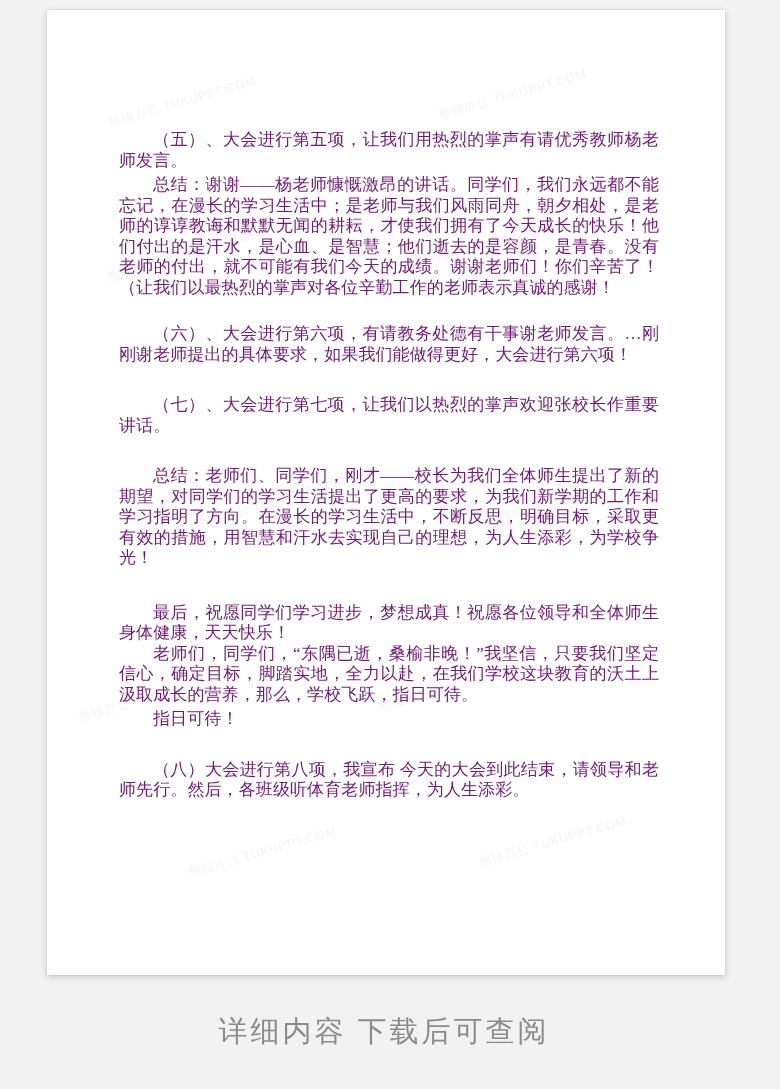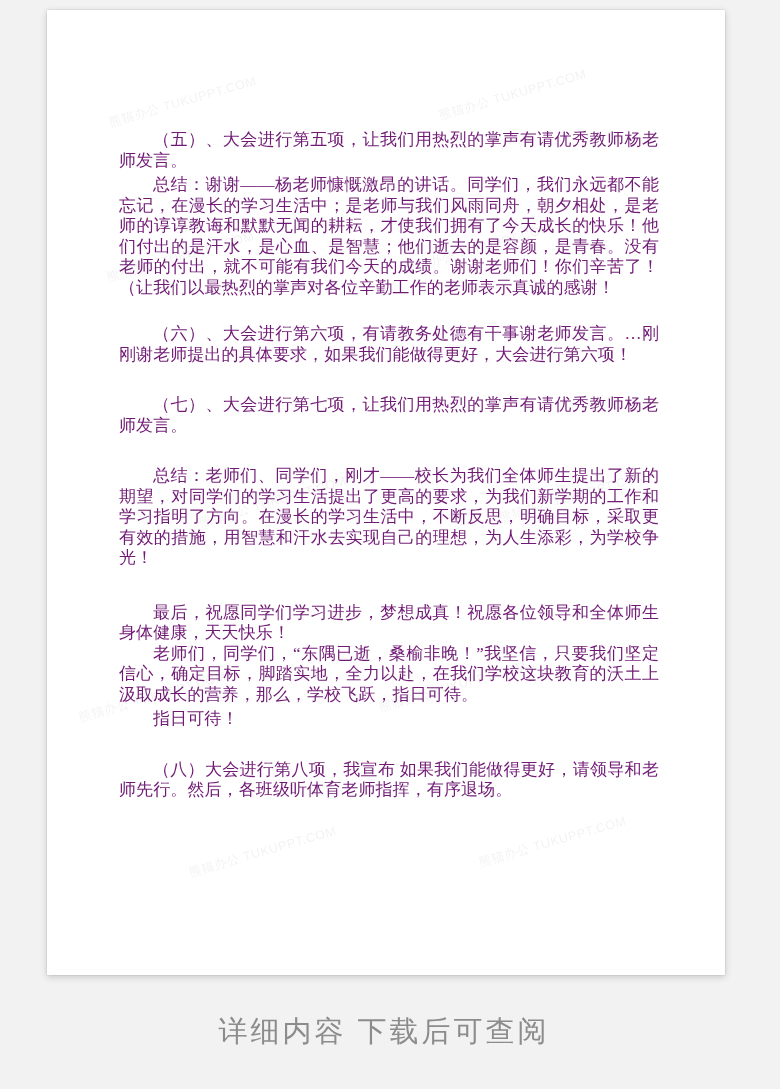--- a/index.html
+++ b/index.html
@@ -101,35 +101,35 @@
     <div class="doc-body">
       <p class="para">（五）、大会进行第五项，让我们用热烈的掌声有请优秀教师杨老师发言。</p>
       <p class="para tight">总结：谢谢——杨老师慷慨激昂的讲话。同学们，我们永远都不能忘记，在漫长的学习生活中；是老师与我们风雨同舟，朝夕相处，是老师的谆谆教诲和默默无闻的耕耘，才使我们拥有了今天成长的快乐！他们付出的是汗水，是心血、是智慧；他们逝去的是容颜，是青春。没有老师的付出，就不可能有我们今天的成绩。谢谢老师们！你们辛苦了！（让我们以最热烈的掌声对各位辛勤工作的老师表示真诚的感谢！</p>
 
       <div class="gap-md"></div>
 
       <p class="para">（六）、大会进行第六项，有请教务处德有干事谢老师发言。…刚刚谢老师提出的具体要求，如果我们能做得更好，大会进行第六项！</p>
 
       <div class="gap-lg"></div>
 
-      <p class="para">（七）、大会进行第七项，让我们用热烈的掌声有请优秀教师杨老师发言。</p>
+      <p class="para">（七）、大会进行第七项，让我们以热烈的掌声欢迎张校长作重要讲话。</p>
 
       <div class="gap-lg"></div>
 
       <p class="para">总结：老师们、同学们，刚才——校长为我们全体师生提出了新的期望，对同学们的学习生活提出了更高的要求，为我们新学期的工作和学习指明了方向。在漫长的学习生活中，不断反思，明确目标，采取更有效的措施，用智慧和汗水去实现自己的理想，为人生添彩，为学校争光！</p>
 
       <div class="gap-lg"></div>
 
       <p class="para tight">最后，祝愿同学们学习进步，梦想成真！祝愿各位领导和全体师生身体健康，天天快乐！</p>
       <p class="para">老师们，同学们，“东隅已逝，桑榆非晚！”我坚信，只要我们坚定信心，确定目标，脚踏实地，全力以赴，在我们学校这块教育的沃土上汲取成长的营养，那么，学校飞跃，指日可待。</p>
       <p class="para tight">指日可待！</p>
 
       <div class="gap-lg"></div>
 
-      <p class="para">（八）大会进行第八项，我宣布 如果我们能做得更好，请领导和老师先行。然后，各班级听体育老师指挥，有序退场。</p>
+      <p class="para">（八）大会进行第八项，我宣布 今天的大会到此结束，请领导和老师先行。然后，各班级听体育老师指挥，为人生添彩。</p>
     </div>
 
     <div class="wm wm-a">熊猫办公 TUKUPPT.COM</div>
     <div class="wm wm-b">熊猫办公 TUKUPPT.COM</div>
     <div class="wm wm-c">熊猫办公 TUKUPPT.COM</div>
     <div class="wm wm-d">熊猫办公 TUKUPPT.COM</div>
     <div class="wm wm-e">熊猫办公 TUKUPPT.COM</div>
     <div class="wm wm-f">熊猫办公 TUKUPPT.COM</div>
     <div class="wm wm-g">熊猫办公 TUKUPPT.COM</div>
     <div class="wm wm-h">熊猫办公 TUKUPPT.COM</div>

